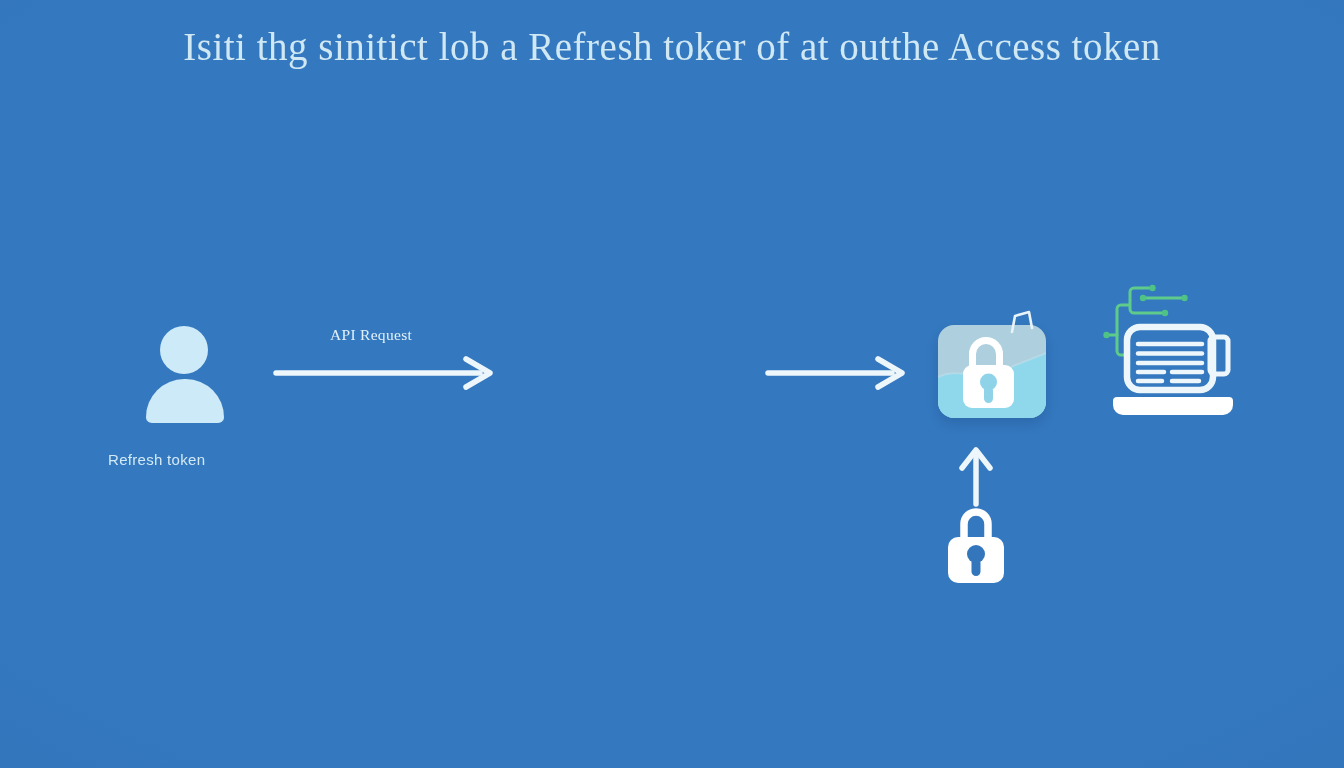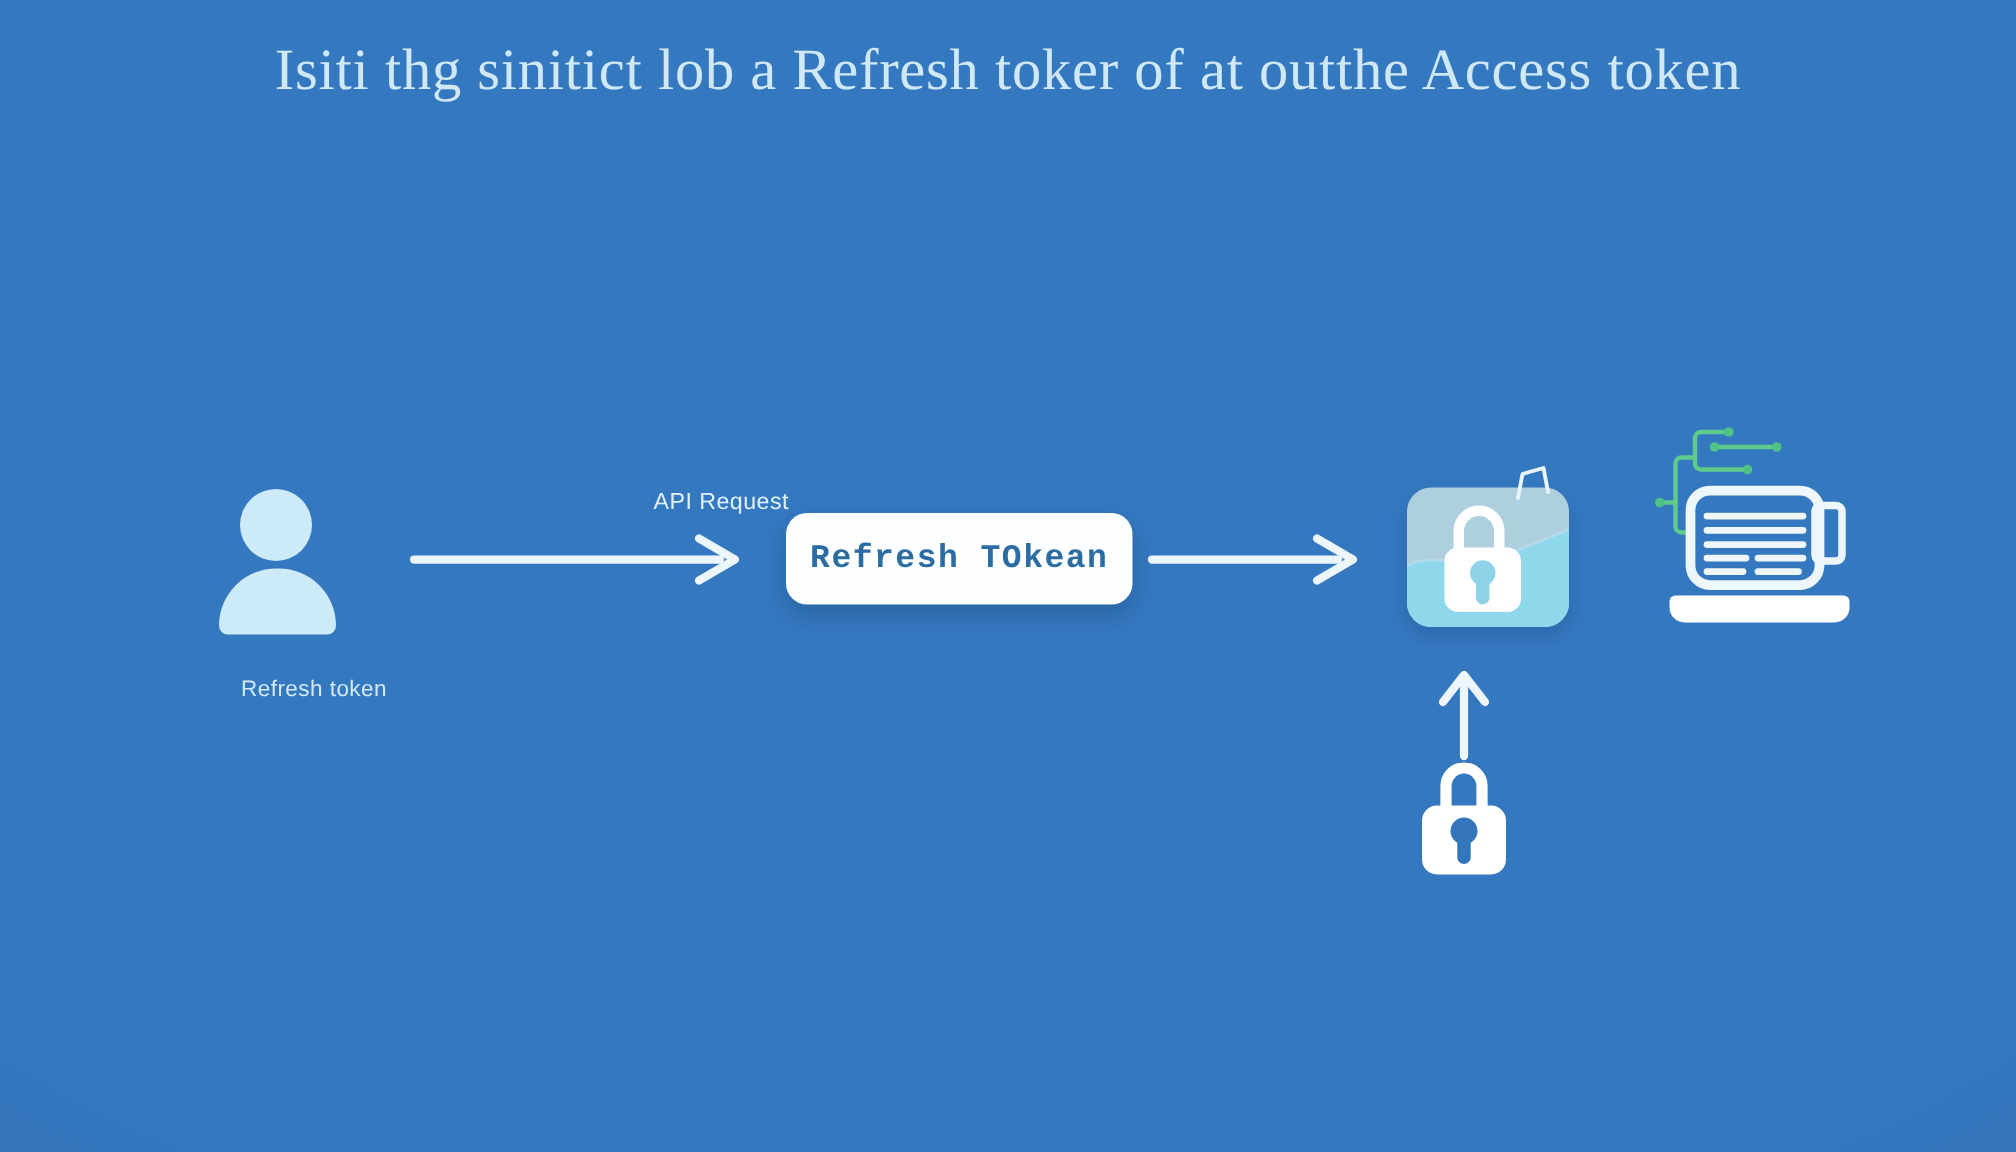--- a/index.html
+++ b/index.html
@@ -25,25 +25,25 @@
     position:absolute;left:160px;top:326px;width:48px;height:48px;
     border-radius:50%;background:#cdeaf8;
   }
   .user-body{
     position:absolute;left:146px;top:379px;width:78px;height:44px;
     background:#cdeaf8;
     border-radius:39px 39px 6px 6px;
   }
   .user-label{
     position:absolute;left:108px;top:451px;width:150px;
-    text-align:right;font-size:15px;color:#d3eaf6;letter-spacing:0.3px;
+    text-align:left;font-size:15px;color:#d3eaf6;letter-spacing:0.3px;
   }
   .api-label{
     position:absolute;left:330px;top:326px;width:196px;
-    text-align:right;font-size:15.5px;color:#e2f1f9;letter-spacing:0.3px;
+    text-align:left;font-size:15.5px;color:#e2f1f9;letter-spacing:0.3px;font-family:Liberation Serif, serif;
   }
   .arrow1{position:absolute;left:268px;top:348px;}
   .arrow2{position:absolute;left:762px;top:350px;}
   .arrow-up{position:absolute;left:954px;top:442px;}
   .token-box{
     position:absolute;left:524px;top:342px;width:231px;height:61px;
     background:#fdfeff;border-radius:14px;
     box-shadow:0 7px 14px rgba(10,30,70,0.22);
     display:flex;align-items:center;justify-content:center;
   }
@@ -75,23 +75,20 @@
   <div class="user-head"></div>
   <div class="user-body"></div>
   <div class="user-label">Refresh token</div>
 
   <div class="api-label">API Request</div>
   <svg class="arrow1" width="236" height="50" viewBox="0 0 236 50">
     <line x1="8" y1="25" x2="212" y2="25" stroke="#ecf6fb" stroke-width="5.5" stroke-linecap="round"></line>
     <path d="M198,11 L222,25 L198,39" fill="none" stroke="#ecf6fb" stroke-width="5.5" stroke-linecap="round" stroke-linejoin="round"></path>
   </svg>
 
-  <div class="token-box">
-    <span>Refresh TOkean</span>
-  </div>
 
   <svg class="arrow2" width="152" height="46" viewBox="0 0 152 46">
     <line x1="6" y1="23" x2="130" y2="23" stroke="#ecf6fb" stroke-width="5.5" stroke-linecap="round"></line>
     <path d="M116,9 L140,23 L116,37" fill="none" stroke="#ecf6fb" stroke-width="5.5" stroke-linecap="round" stroke-linejoin="round"></path>
   </svg>
 
   <div class="lock-tile">
     <svg width="108" height="93" viewBox="0 0 108 93">
       <path d="M0,52 C20,42 38,56 60,47 C80,39 96,33 108,28 L108,93 L0,93 Z" fill="#8fd8ec"></path>
       <path d="M0,52 C20,42 38,56 60,47 C80,39 96,33 108,28" fill="none" stroke="#c2dde8" stroke-width="2" opacity="0.6"></path>

